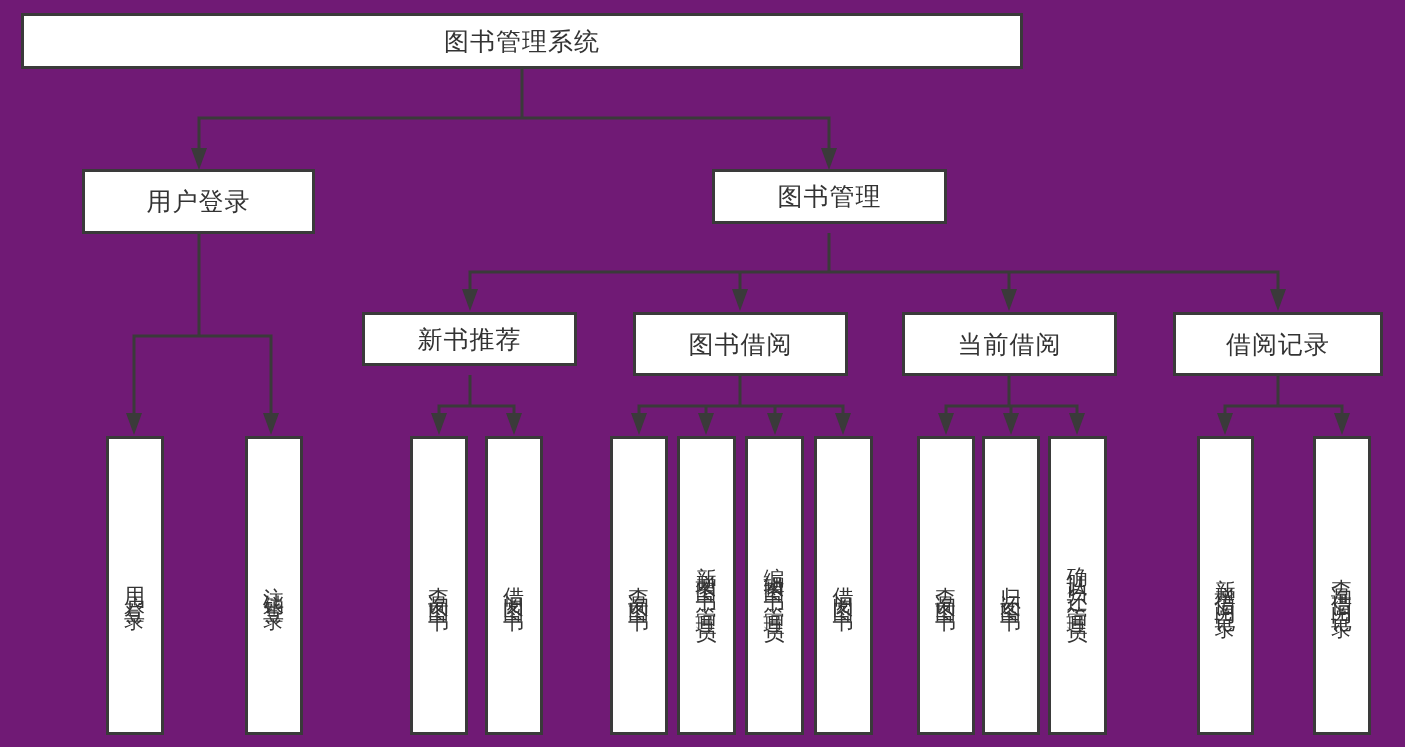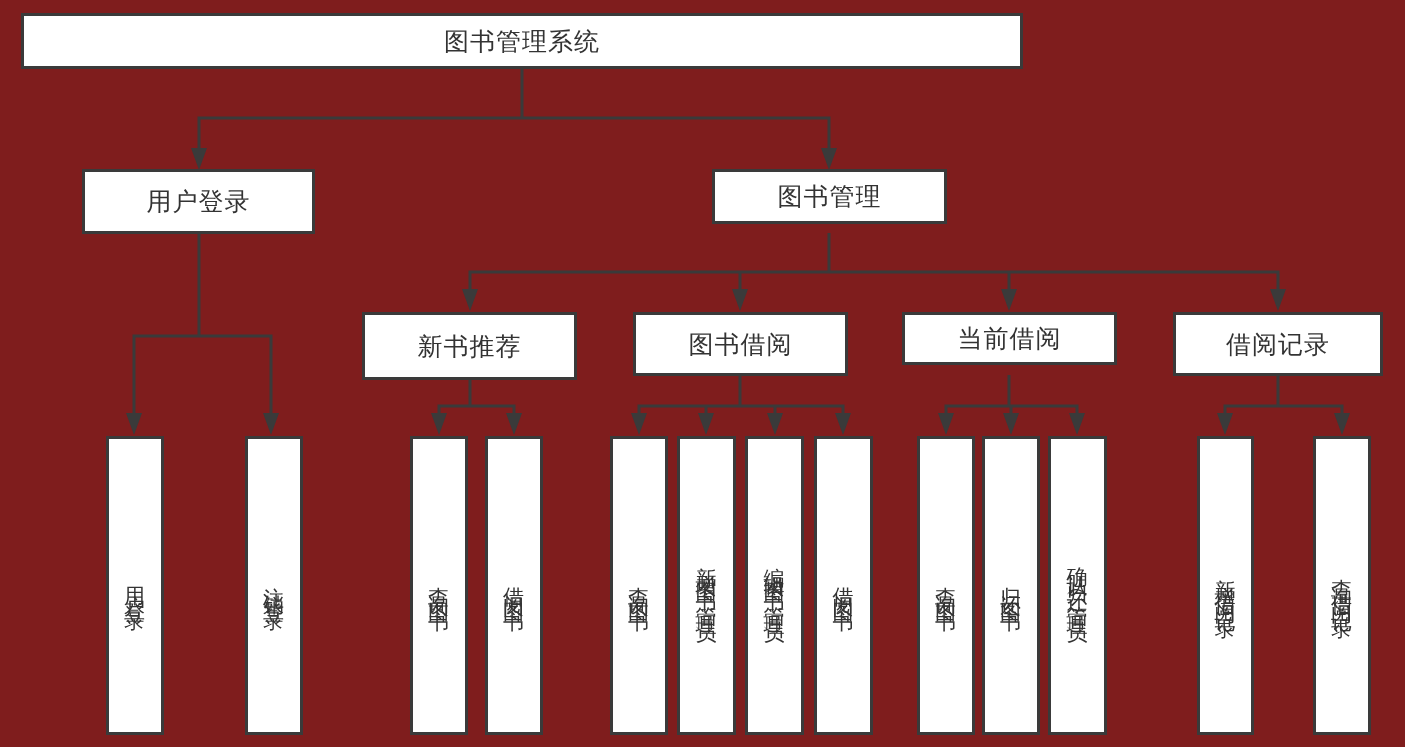--- a/index.html
+++ b/index.html
@@ -1,20 +1,20 @@
 <!DOCTYPE html>
 <html><head>
 <meta charset="utf-8">
 <style>
   html, body { margin: 0; padding: 0; background: #ffffff; }
   #canvas {
     position: relative;
     width: 1405px;
     height: 747px;
-    background: #7f1d1d;
+    background: #701a75;
     font-family: "Liberation Sans", "DejaVu Sans", sans-serif;
     overflow: hidden;
   }
   #connector-svg {
     position: absolute;
     left: 0; top: 0;
     width: 1405px; height: 747px;
   }
   .node {
     position: absolute;
@@ -100,27 +100,27 @@
     <span>图书管理</span>
   </div>
 
   <div class="node vbox" style="left:106px; top:436px; width:58px; height:299px;">
     <span>用户登录</span>
   </div>
   <div class="node vbox" style="left:245px; top:436px; width:58px; height:299px;">
     <span>注销登录</span>
   </div>
 
-  <div class="node hbox" style="left:362px; top:312px; width:215px; height:68px;">
+  <div class="node hbox" style="left:362px; top:312px; width:215px; height:54px;">
     <span>新书推荐</span>
   </div>
   <div class="node hbox" style="left:633px; top:312px; width:215px; height:64px;">
     <span>图书借阅</span>
   </div>
-  <div class="node hbox" style="left:902px; top:312px; width:215px; height:53px;">
+  <div class="node hbox" style="left:902px; top:312px; width:215px; height:64px;">
     <span>当前借阅</span>
   </div>
   <div class="node hbox" style="left:1173px; top:312px; width:210px; height:64px;">
     <span>借阅记录</span>
   </div>
 
   <div class="node vbox" style="left:410px; top:436px; width:58px; height:299px;">
     <span>查询图书</span>
   </div>
   <div class="node vbox" style="left:485px; top:436px; width:58px; height:299px;">

